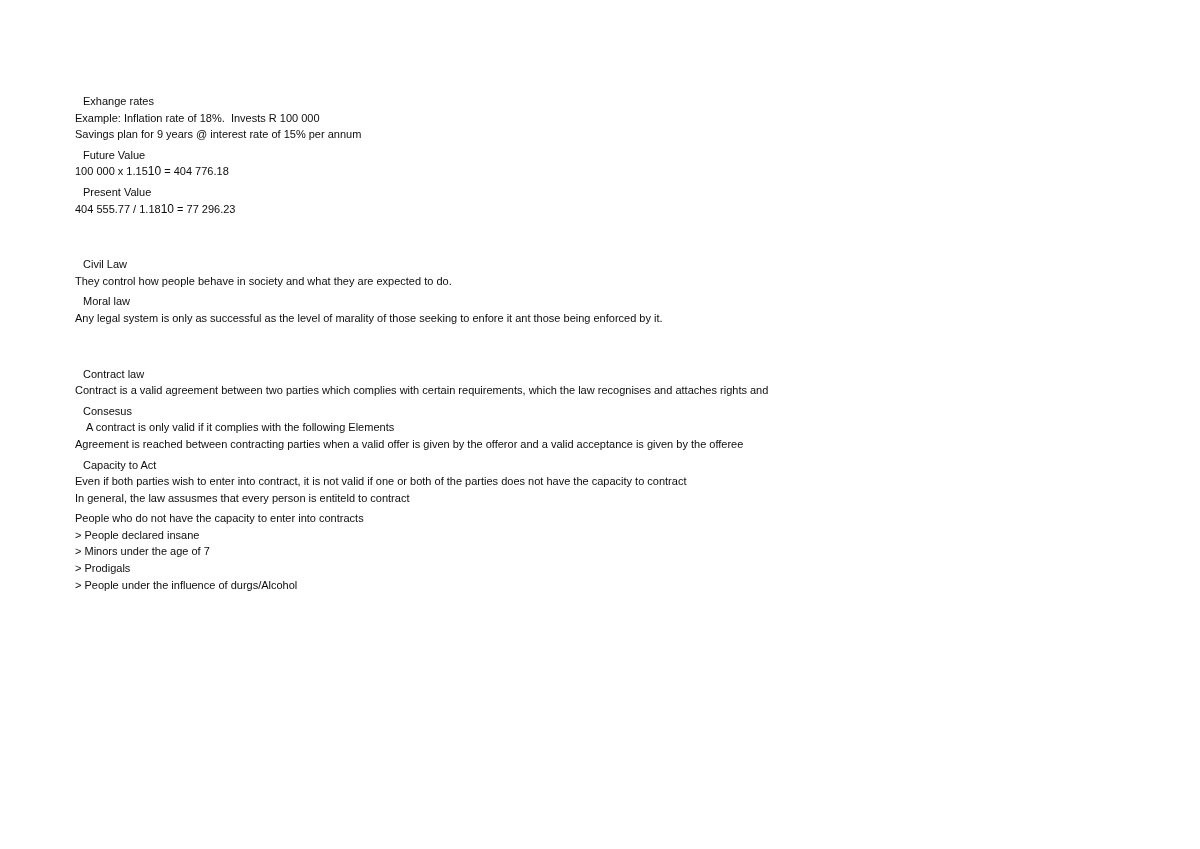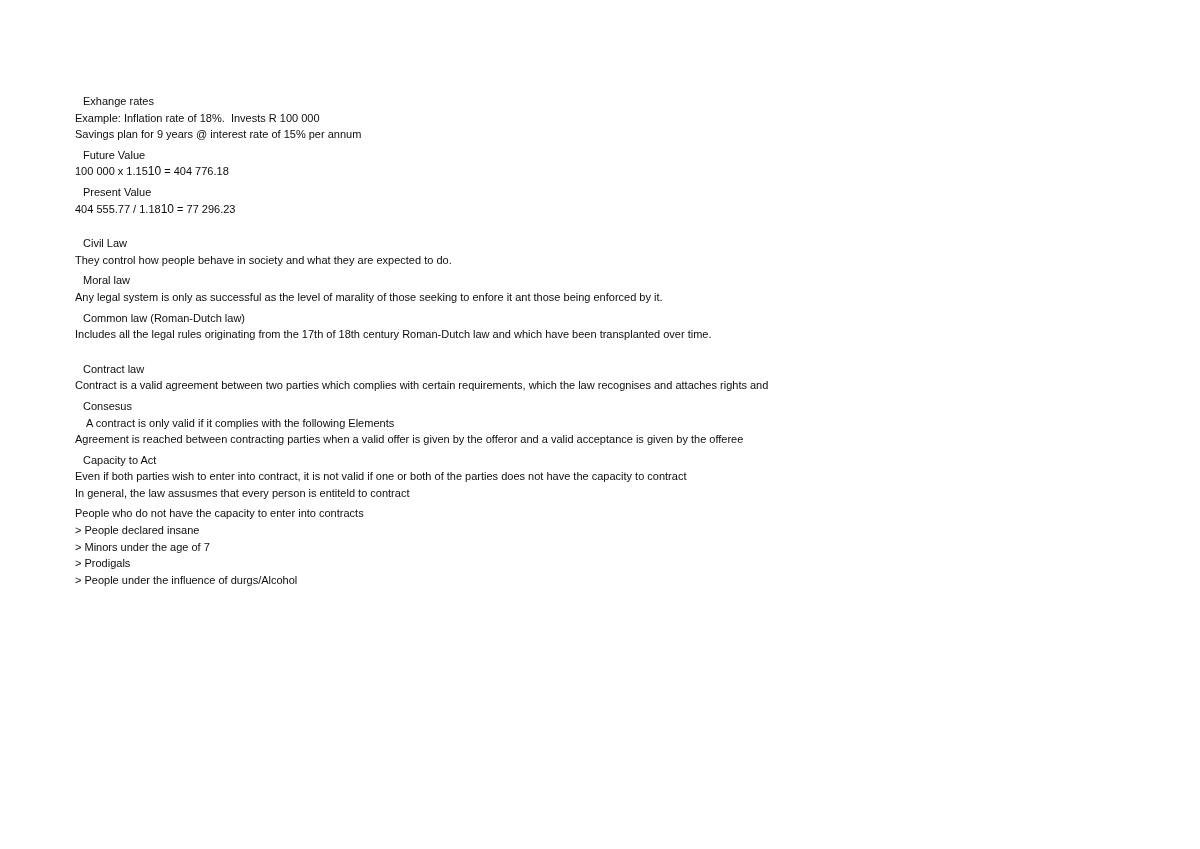--- a/index.html
+++ b/index.html
@@ -24,21 +24,21 @@
     line-height: 16.6px;
   }
   .line {
     white-space: pre-wrap;
     min-height: 16.6px;
     margin: 0;
     padding: 0;
   }
   .bold { font-weight: normal; padding-left: 8px; }
   .gap1 { margin-top: 4px; }
-  .gap2 { margin-top: 18px; }
+  .gap2 { margin-top: 39px; }
   .exp {
     font-size: 12px;
     letter-spacing: 0;
   }
 </style>
 </head>
 <body>
 
 <div class="doc">
 
@@ -61,24 +61,20 @@
   <div class="gap2">
     <p class="line bold">Civil Law</p>
     <p class="line">They control how people behave in society and what they are expected to do.</p>
   </div>
 
   <div class="gap1">
     <p class="line bold">Moral law</p>
     <p class="line">Any legal system is only as successful as the level of marality of those seeking to enfore it ant those being enforced by it.</p>
   </div>
 
-  <div class="gap1">
-    <p class="line bold">Common law (Roman-Dutch law)</p>
-    <p class="line">Includes all the legal rules originating from the 17th of 18th century Roman-Dutch law and which have been transplanted over time.</p>
-  </div>
 
   <div class="gap2">
     <p class="line bold">Contract law</p>
     <p class="line">Contract is a valid agreement between two parties which complies with certain requirements, which the law recognises and attaches rights and</p>
   </div>
 
   <div class="gap1">
     <p class="line bold">Consesus</p>
     <p class="line bold"> A contract is only valid if it complies with the following Elements</p>
     <p class="line">Agreement is reached between contracting parties when a valid offer is given by the offeror and a valid acceptance is given by the offeree</p>

